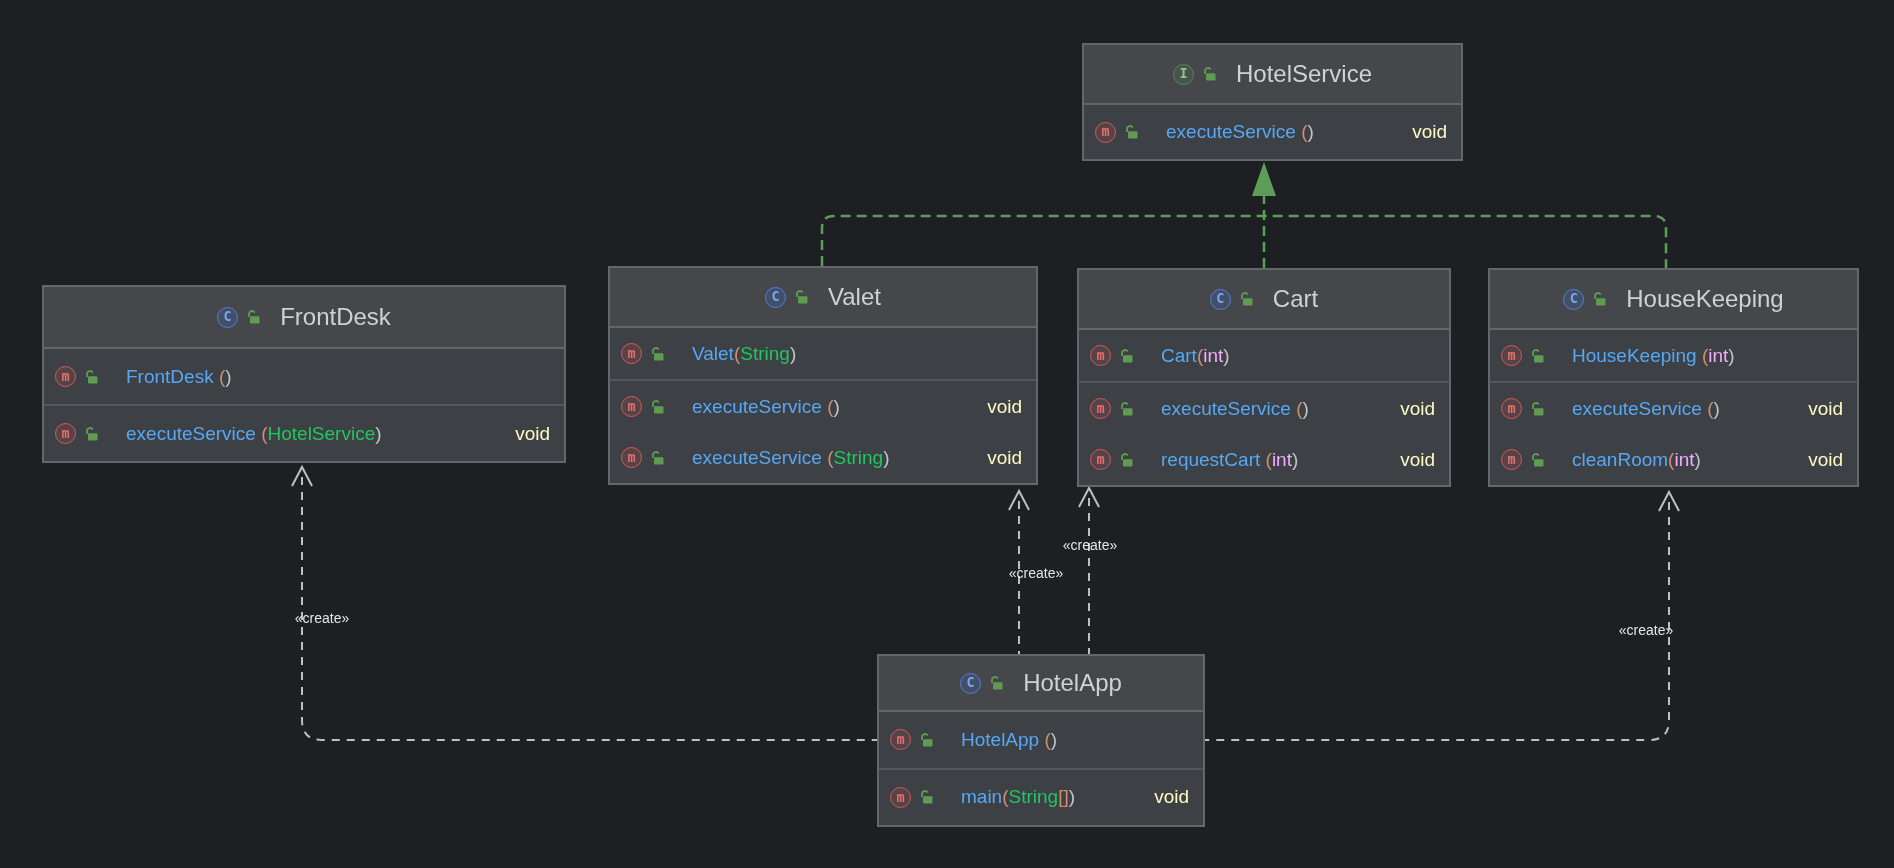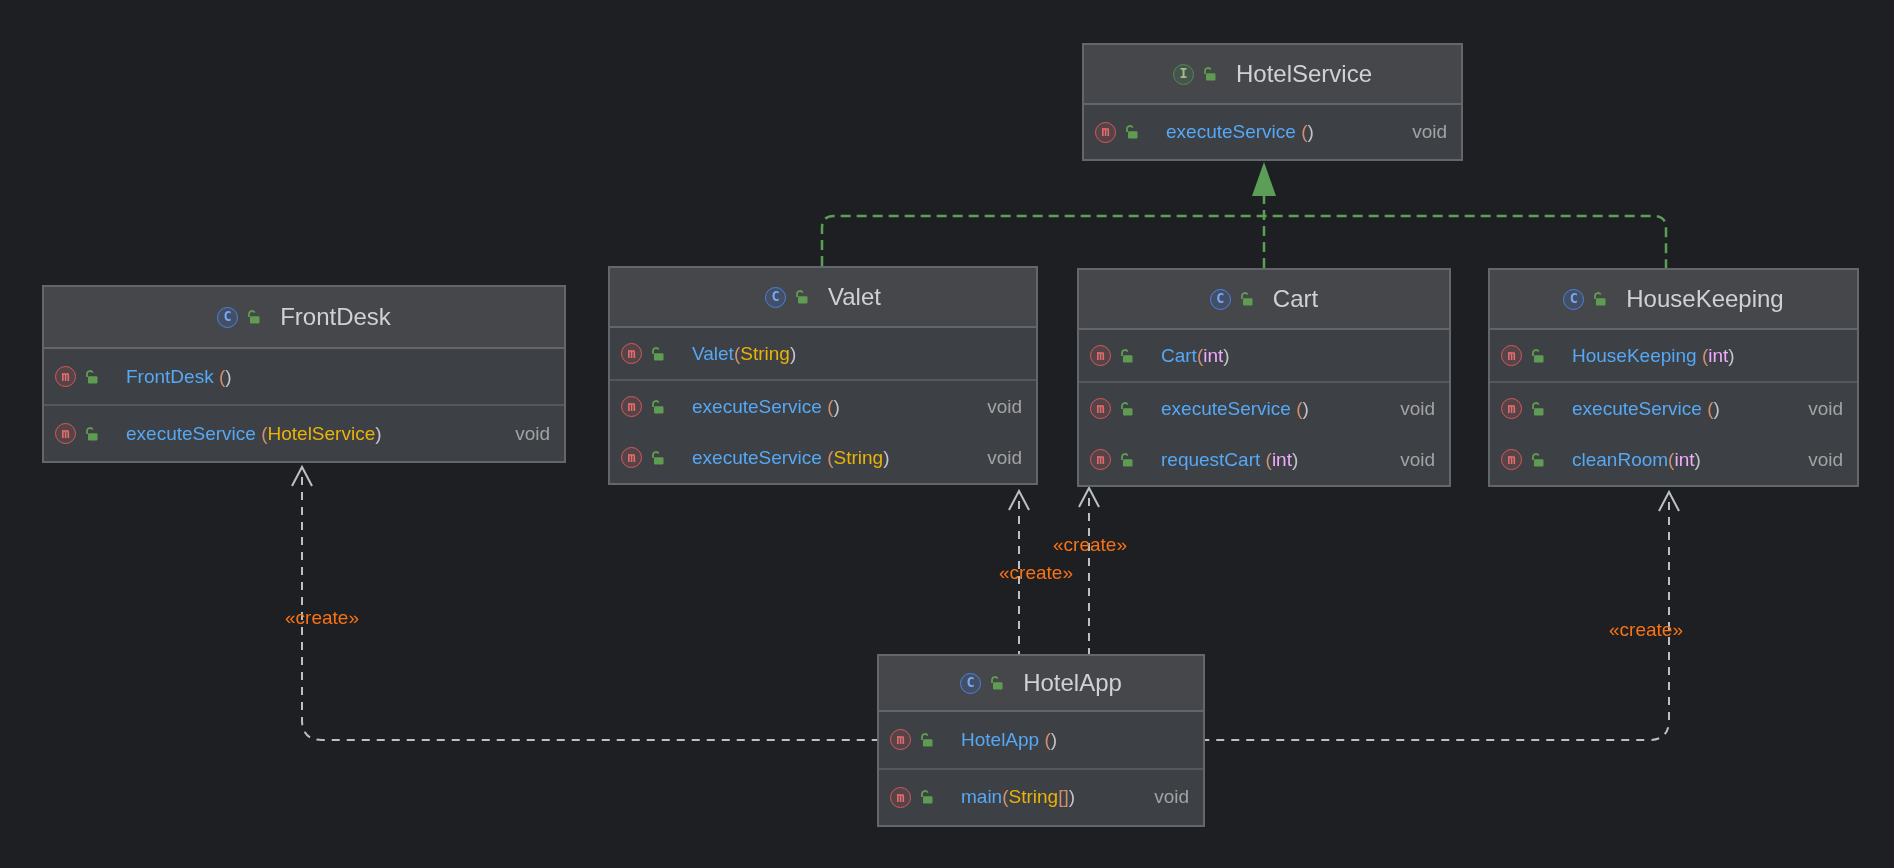--- a/index.html
+++ b/index.html
@@ -17,32 +17,32 @@
           background:#45474b;border-bottom:2px solid #62656a;gap:8px;}
   .uname{color:#cfd1d6;font-size:24px;margin-left:10px;white-space:pre;}
   .urow{flex:1;display:flex;align-items:center;padding:0 14px 0 11px;gap:8px;min-height:0;}
   .urow.sep{border-top:2px solid #54575c;}
   .sig{white-space:pre;font-size:19px;margin-left:18px;text-align:right;}
   .mname{color:#56a8f5;}
   .po{color:#cf8e6d;}
   .pc{color:#c2c4c8;}
   .ps{color:#cf8e6d;}
   .pt[data-kind="primitive"]{color:#f0abfc;}
-  .pt[data-kind="class"]{color:#eab308;}
-  .ret{margin-left:auto;color:#a3a3a3;font-size:19px;white-space:pre;}
+  .pt[data-kind="class"]{color:#22c55e;}
+  .ret{margin-left:auto;color:#fef9c3;font-size:19px;white-space:pre;}
 
   .badge{width:21px;height:21px;border-radius:50%;border:1.5px solid;box-sizing:border-box;
          display:inline-flex;align-items:center;justify-content:center;flex:none;
          font-size:13.5px;font-weight:700;font-family:"DejaVu Sans Mono", monospace;line-height:1;}
   .badge.kclass{border-color:#4d82e0;color:#77a7f5;background:rgba(64,110,200,.22);}
   .badge.kinterface{border-color:#4f8c52;color:#9dbf85;background:rgba(80,140,85,.20);}
   .badge.kmethod{border-color:#d65a5a;color:#e46e6e;background:rgba(214,90,90,.16);}
   .lock{flex:none;}
 
-  .edge-label{position:absolute;transform:translate(-50%,-50%);color:#f97316;font-size:19px;white-space:pre;}
+  .edge-label{position:absolute;transform:translate(-50%,-50%);color:#e5e5e5;font-size:14px;white-space:pre;}
 </style>
 </head>
 <body>
 
 <div id="canvas">
 
   <svg class="edges" width="1894" height="868">
     <g>
       <path class="green-dash" d="M822 266 L822 228 Q822 216 834 216 L1654 216 Q1666 216 1666 228 L1666 268"></path>
       <path class="green-dash" d="M1264 268 L1264 196"></path>

